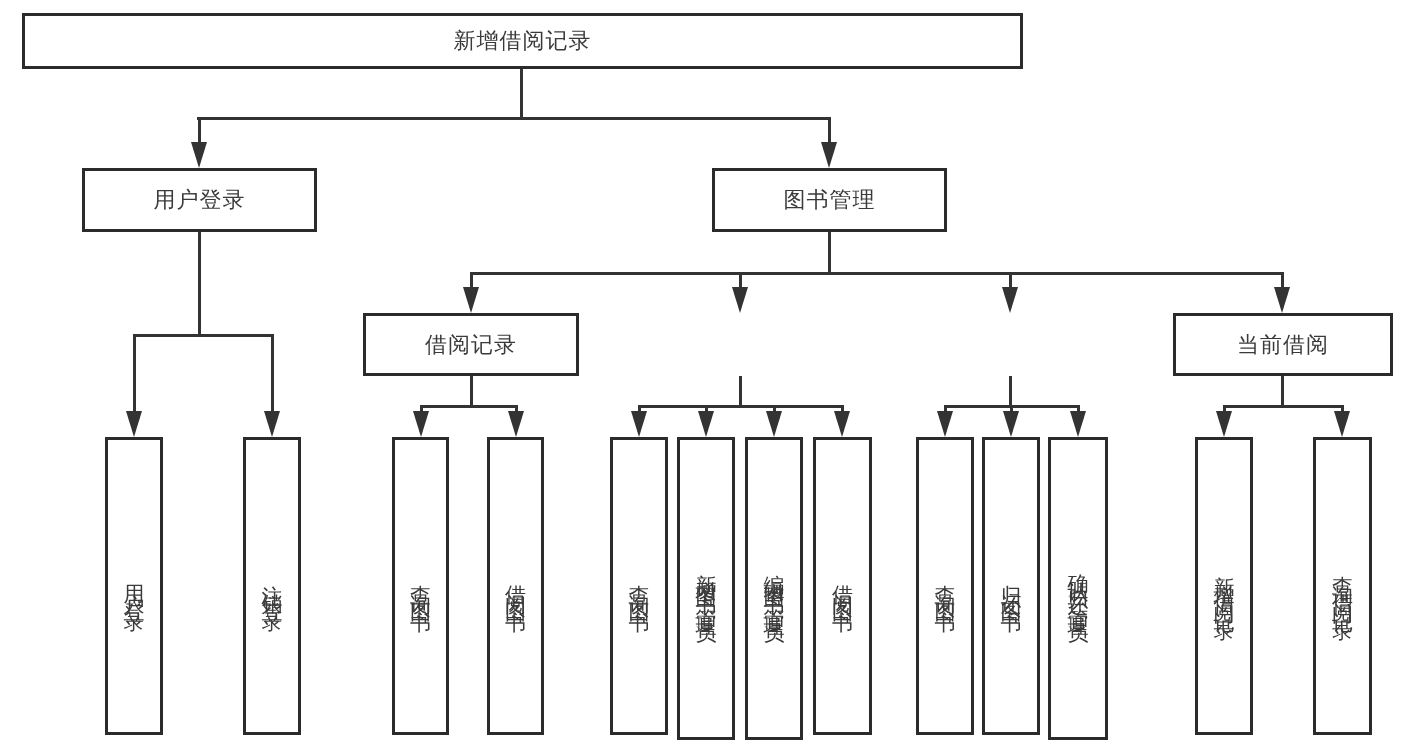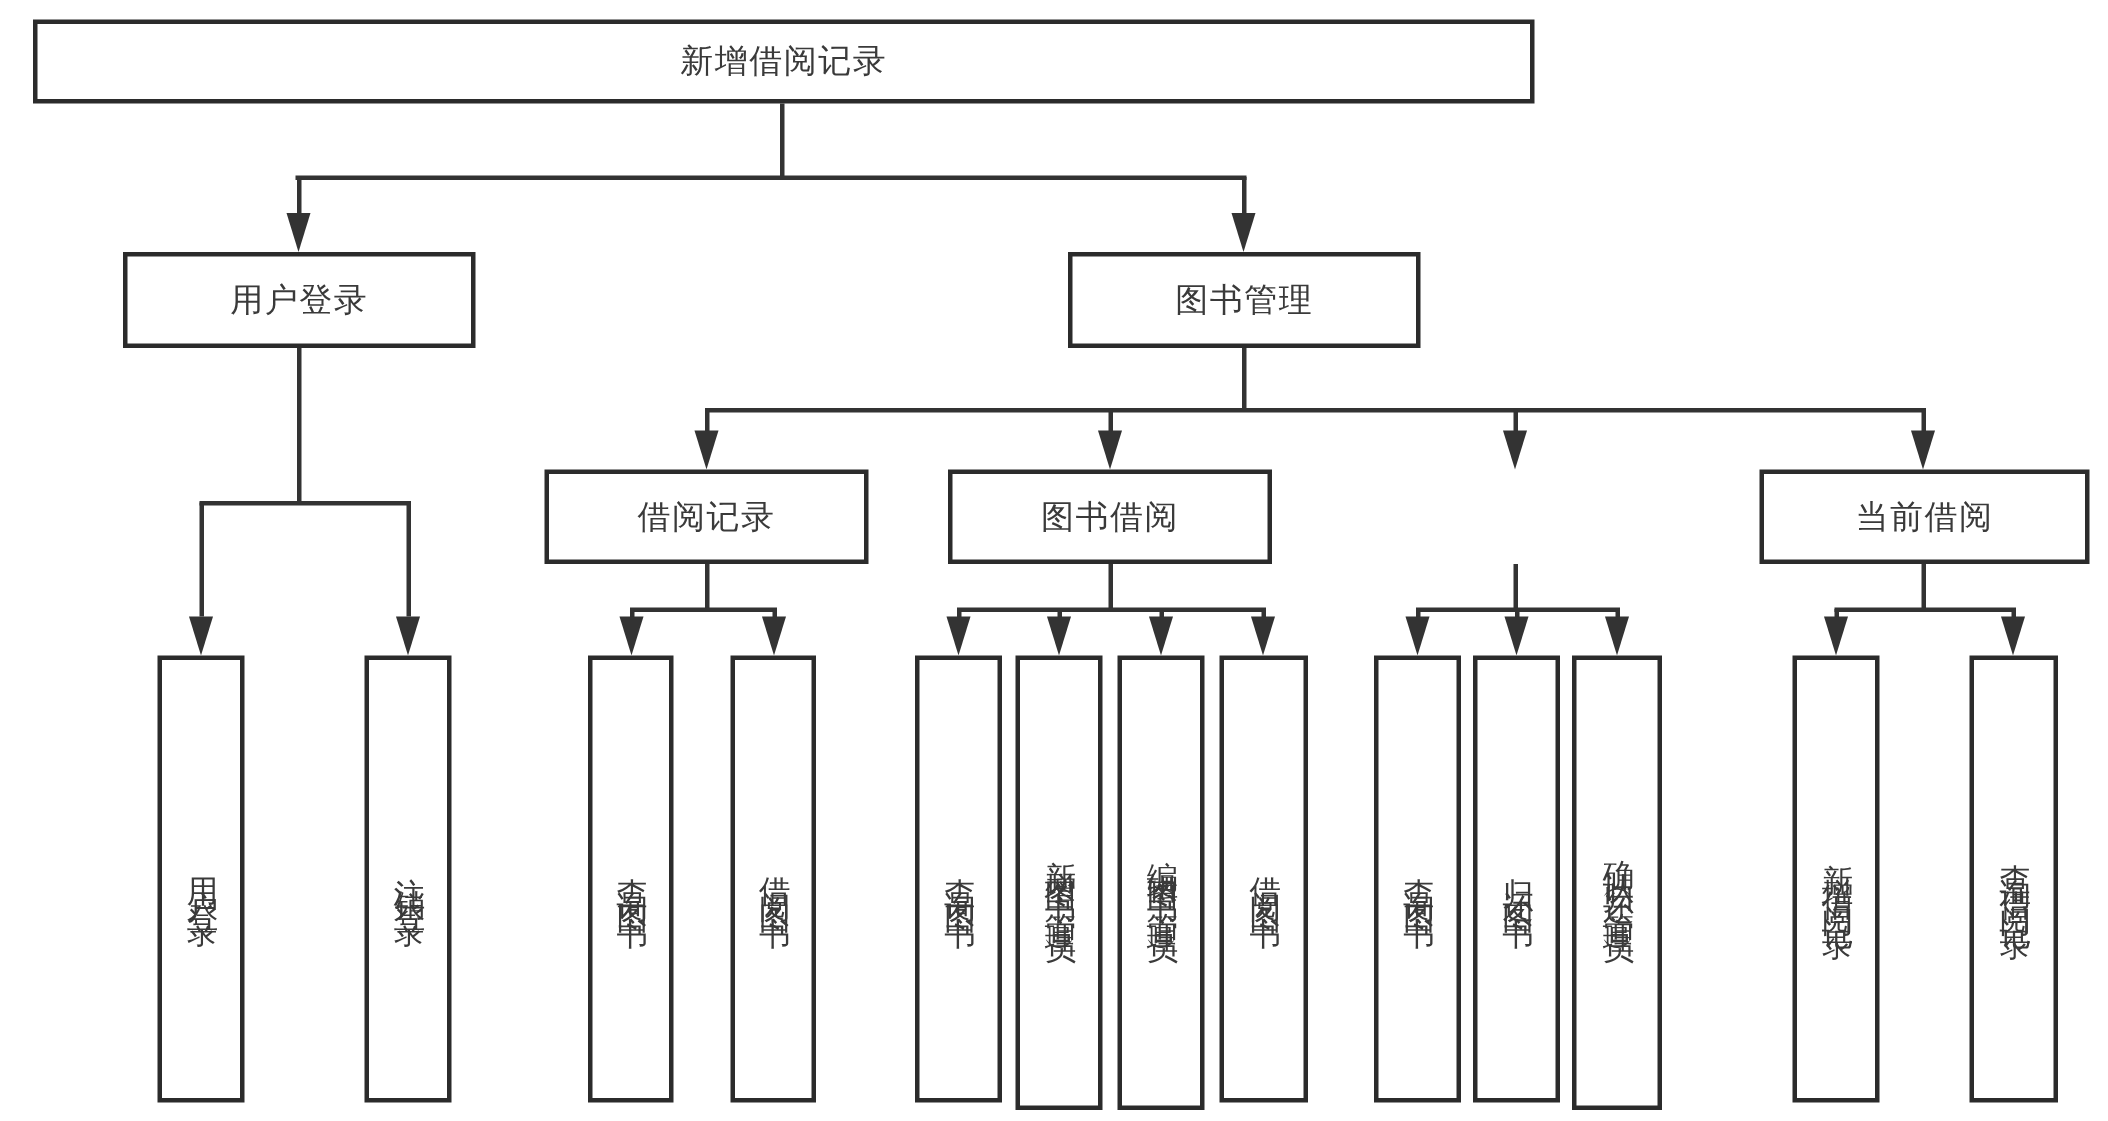--- a/index.html
+++ b/index.html
@@ -60,21 +60,20 @@
   <div class="vline" style="left:469.5px;top:273px;height:15px;"></div>
   <div class="arrow" style="left:462.5px;top:287px;"></div>
   <div class="vline" style="left:738.5px;top:273px;height:15px;"></div>
   <div class="arrow" style="left:731.5px;top:287px;"></div>
   <div class="vline" style="left:1008.5px;top:273px;height:15px;"></div>
   <div class="arrow" style="left:1001.5px;top:287px;"></div>
   <div class="vline" style="left:1280.5px;top:273px;height:15px;"></div>
   <div class="arrow" style="left:1273.5px;top:287px;"></div>
 
   <div class="node" style="left:363px;top:313px;width:216px;height:63px;">借阅记录</div>
-  <div class="node" style="left:632px;top:313px;width:216px;height:63px;">图书借阅</div>
   <div class="node" style="left:1173px;top:313px;width:220px;height:63px;">当前借阅</div>
 
   <div class="vline" style="left:469.5px;top:376px;height:31px;"></div>
   <div class="hline" style="left:419.5px;top:404.5px;width:98px;"></div>
   <div class="vline" style="left:419.5px;top:406px;height:6px;"></div>
   <div class="arrow" style="left:412.5px;top:411px;"></div>
   <div class="vline" style="left:514.5px;top:406px;height:6px;"></div>
   <div class="arrow" style="left:507.5px;top:411px;"></div>
 
   <div class="vline" style="left:738.5px;top:376px;height:31px;"></div>

